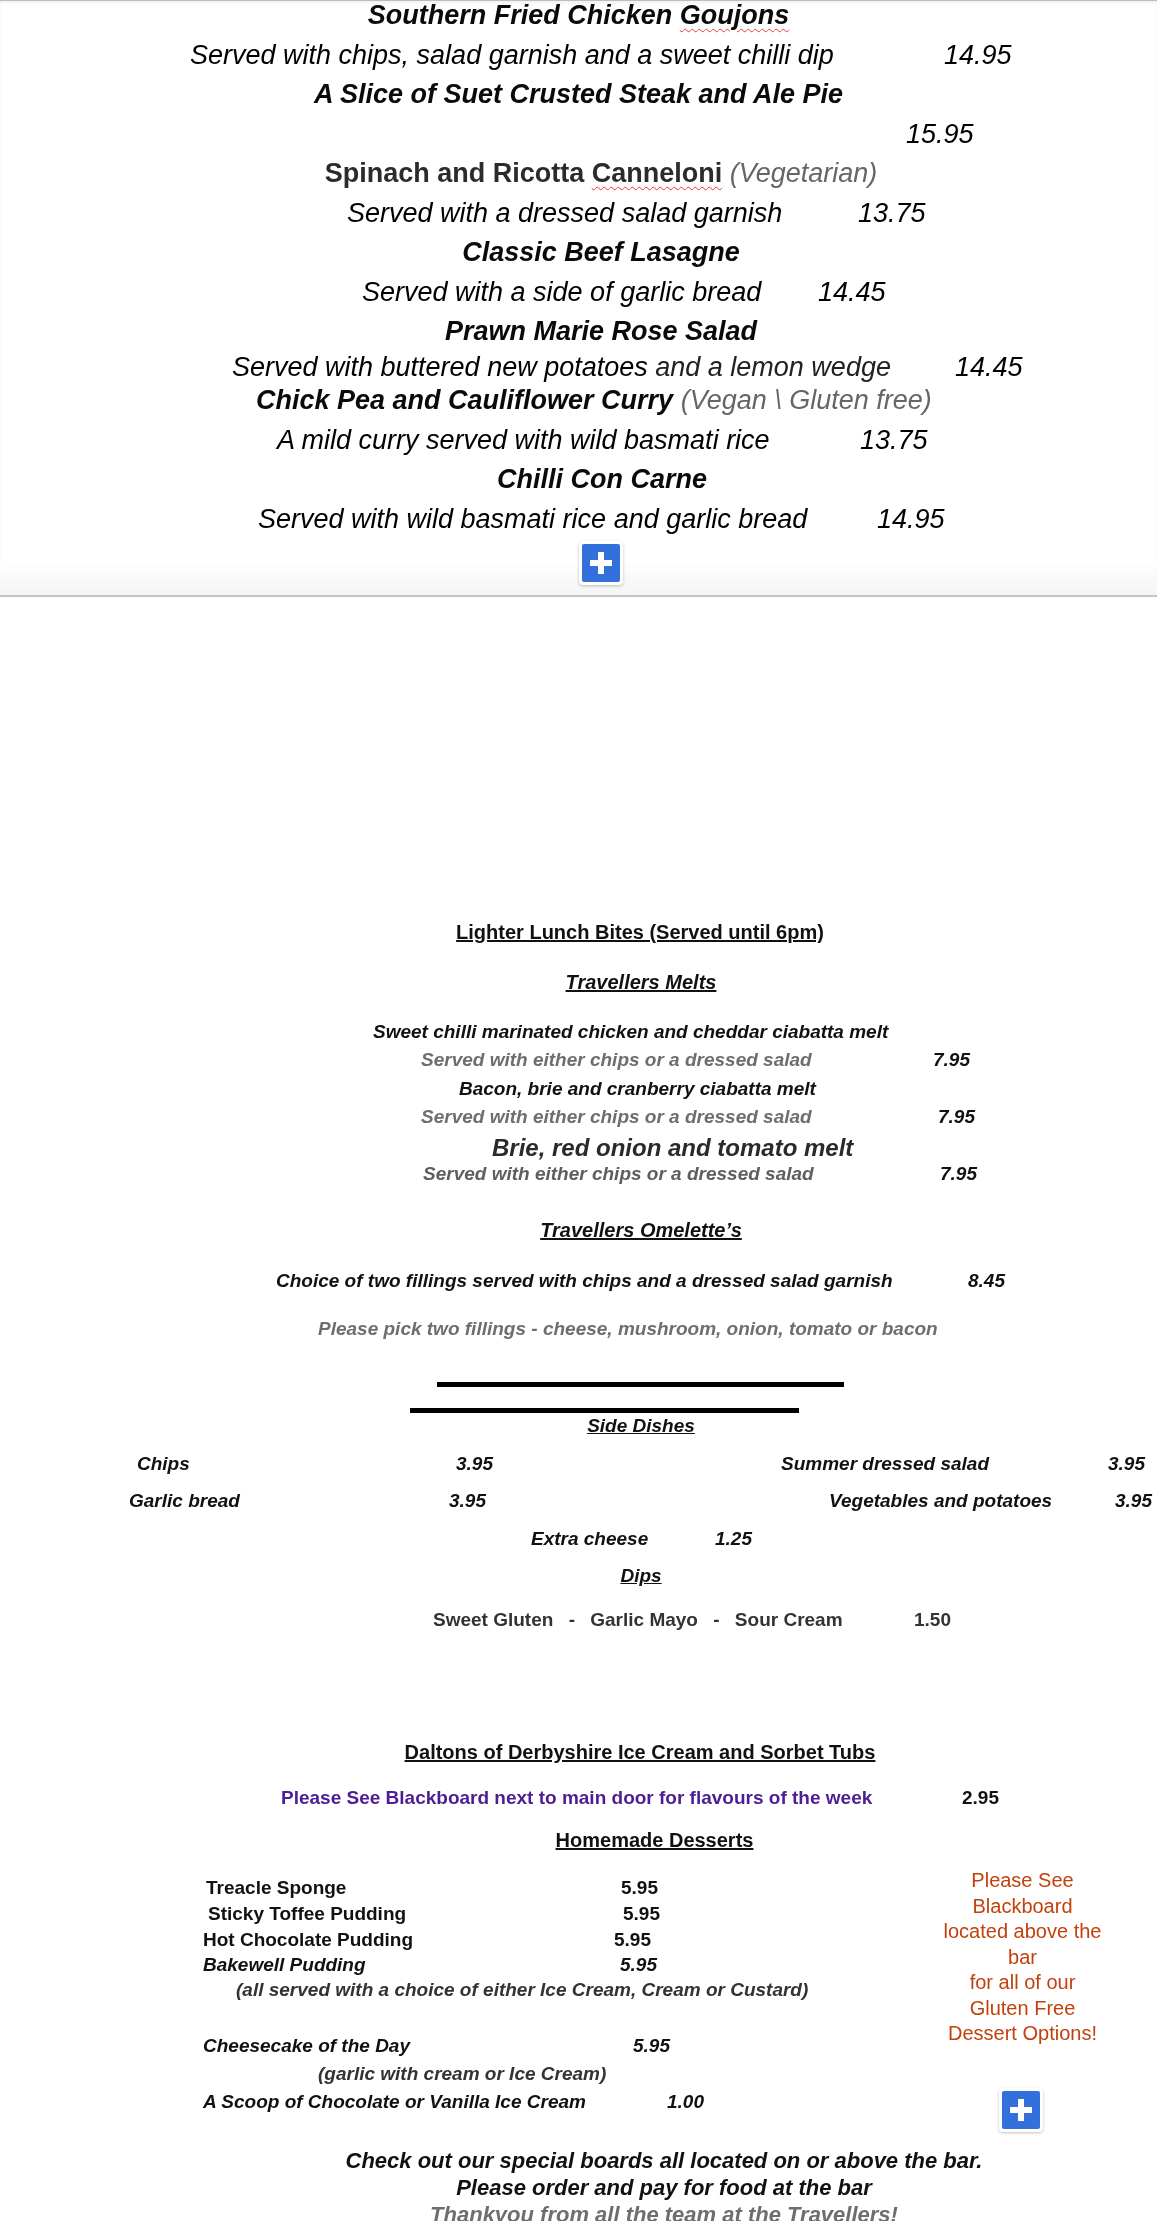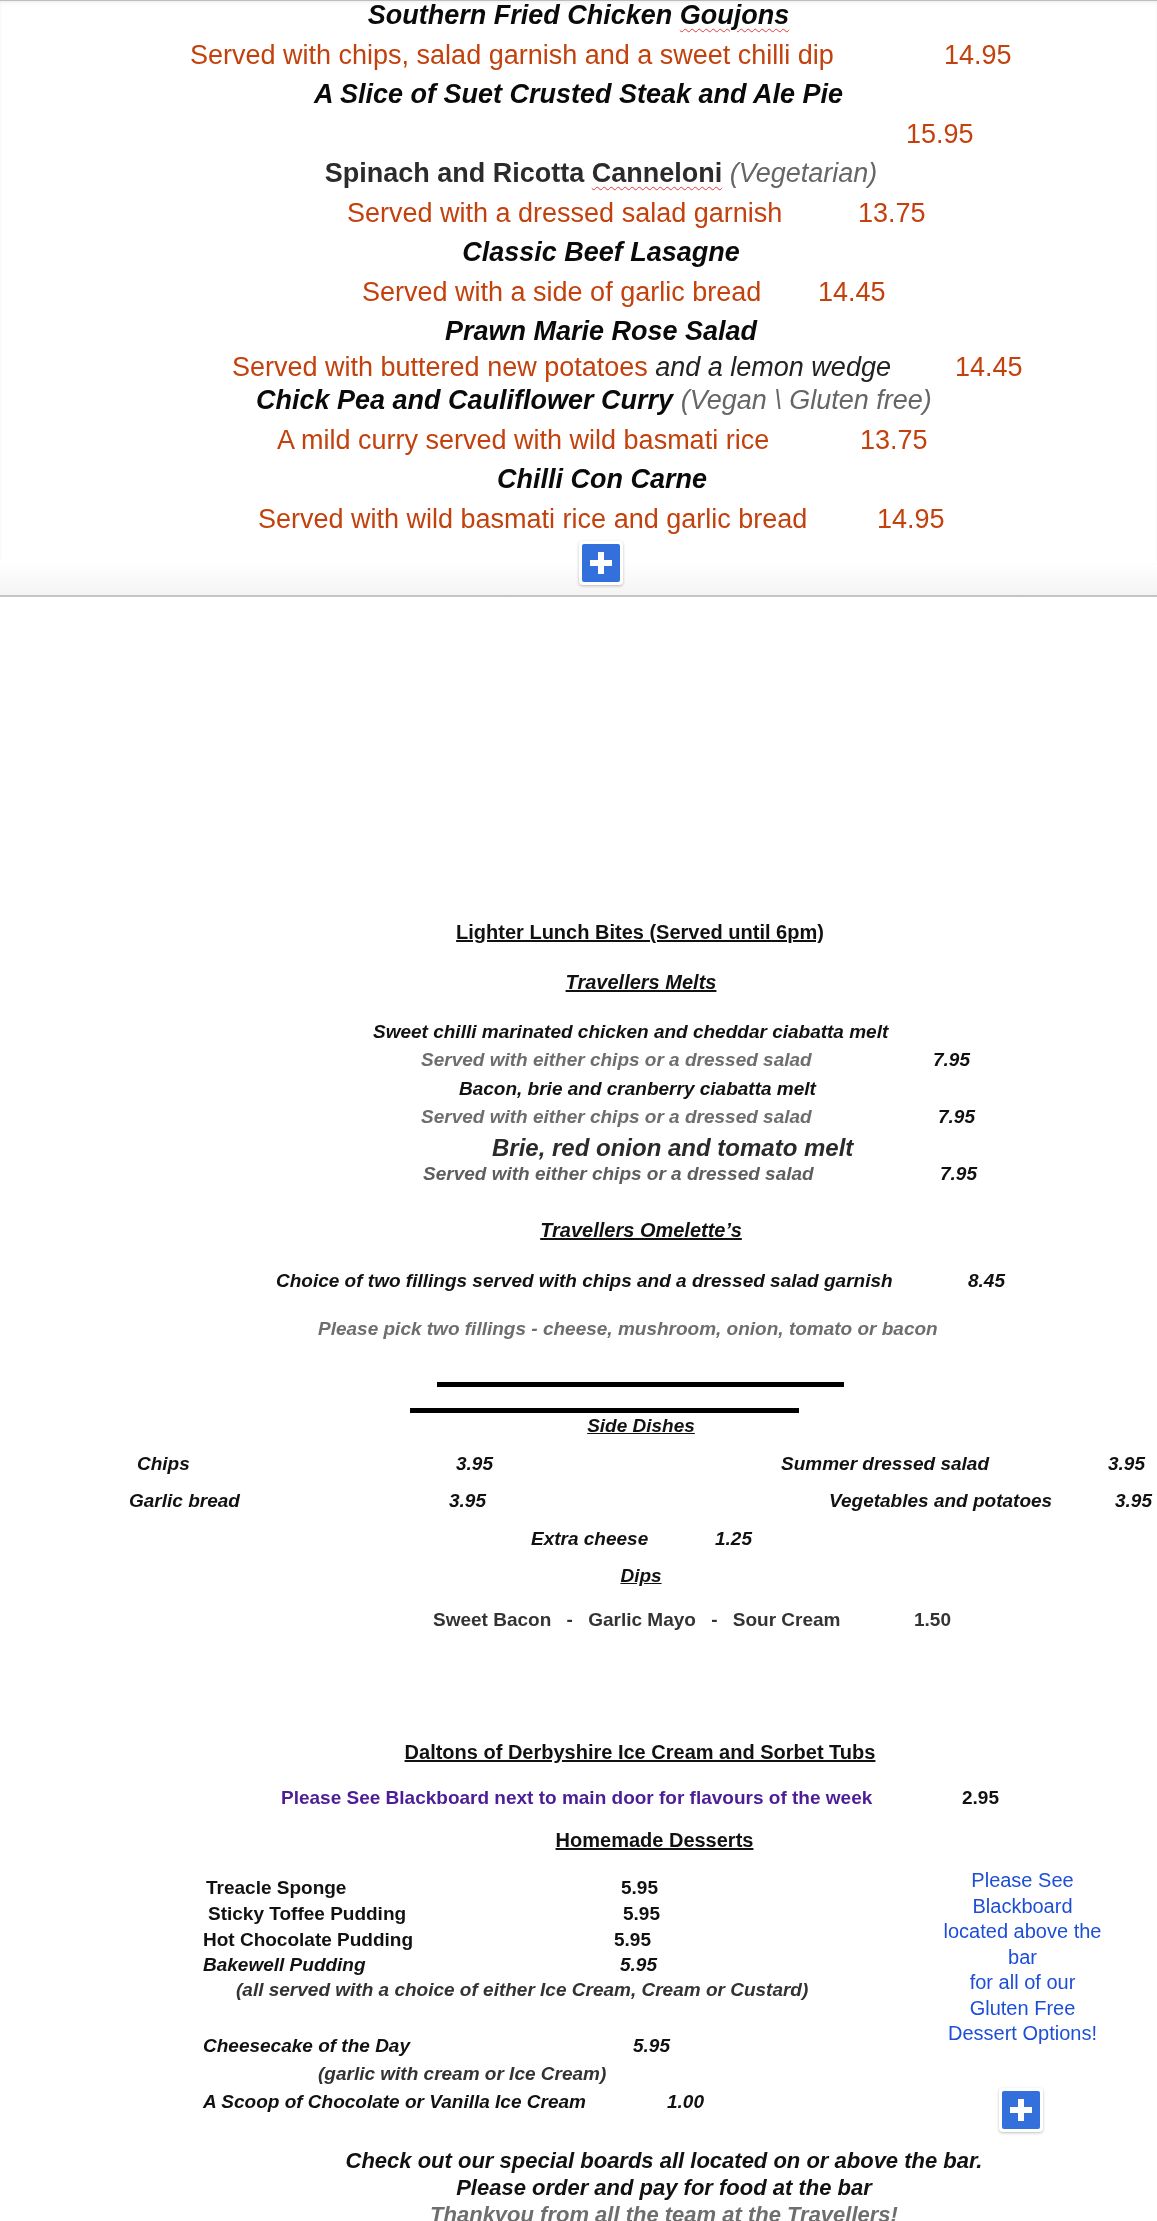--- a/index.html
+++ b/index.html
@@ -7,38 +7,38 @@
          font-family: "Liberation Sans", sans-serif; color: #111; }
   .abs { position: absolute; white-space: nowrap; }
   .page1 { position: absolute; left: 0; top: 0; width: 1157px; height: 594px;
            background: #fff; border-top: 1px solid #bdbdbd;
            border-bottom: 2px solid #c4c4c4; box-shadow: 0 2px 3px rgba(0,0,0,0.06) inset; }
   .page1-shade { position: absolute; left:0; top: 560px; width:1157px; height: 34px;
            background: linear-gradient(#ffffff, #f4f4f4); }
   .t-big { font-size: 27px; }
   .dish { font-weight: bold; font-style: italic; color: #0a0a0a; }
   .dish-up { font-weight: bold; color: #2b2b2b; }
-  .desc { color: #c2410c; }
+  .desc { font-style: italic; color: #000000; }
   .desc-dark { font-style: italic; color: #222; }
   .tag { font-style: italic; color: #666; font-weight: normal; }
   .spell { text-decoration: underline wavy #e53935; text-decoration-thickness: 1px; text-underline-offset: 4px; }
   .plus-btn { position: absolute; width: 44px; height: 44px; background: #fff; border-radius: 4px;
               box-shadow: 0 1px 3px rgba(0,0,0,0.25); display:flex; align-items:center; justify-content:center; cursor:pointer; }
   .plus-btn .inner { width: 38px; height: 38px; background: #3370dc; border-radius: 2px; position: relative; }
   .plus-btn .inner::before { content:""; position:absolute; left: 8px; top: 16px; width: 22px; height: 6px; background:#fff; }
   .plus-btn .inner::after { content:""; position:absolute; left: 16px; top: 8px; width: 6px; height: 22px; background:#fff; }
   .s2 { font-size: 20px; }
   .hd { font-weight: bold; text-decoration: underline; color: #111; }
   .hd-i { font-weight: bold; font-style: italic; text-decoration: underline; color:#111; }
   .bi { font-weight: bold; font-style: italic; }
   .gray-bi { font-weight: bold; font-style: italic; color: #6e6e6e; }
   .gray-b { font-weight: bold; color: #4c1d95; }
   .rule { position: absolute; height: 5px; background: #000; }
   .gf-note { position: absolute; left: 920px; top: 1868px; width: 205px; text-align: center;
-             font-size: 20px; line-height: 25.5px; color: #1d4ed8; white-space: normal; }
+             font-size: 20px; line-height: 25.5px; color: #c2410c; white-space: normal; }
 </style>
 </head>
 <body>
 
 <div class="page1">
   <div class="page1-shade"></div>
 
   <div class="abs t-big dish" style="left:0;width:1157px;text-align:center;top:-1px;">
     <span>Southern Fried Chicken </span><span class="spell">Goujons</span>
   </div>
@@ -114,21 +114,21 @@
 <div class="abs bi" style="left:129px;top:1490px;font-size:19px;">Garlic bread</div>
 <div class="abs bi" style="left:449px;top:1490px;font-size:19px;">3.95</div>
 <div class="abs bi" style="left:785px;top:1490px;font-size:19px;margin-left:44px;">Vegetables and potatoes</div>
 <div class="abs bi" style="left:1115px;top:1490px;font-size:19px;">3.95</div>
 
 <div class="abs bi" style="left:531px;top:1528px;font-size:19px;">Extra cheese</div>
 <div class="abs bi" style="left:715px;top:1528px;font-size:19px;">1.25</div>
 
 <div class="abs hd-i" style="left:0;width:1282px;text-align:center;top:1565px;font-size:19px;">Dips</div>
 <div class="abs" style="left:433px;top:1609px;font-size:19px;font-weight:bold;color:#333;">
-  <span>Sweet Bacon</span>
+  <span>Sweet Gluten</span>
   <span style="margin:0 10px;">-</span>
   <span>Garlic Mayo</span>
   <span style="margin:0 10px;">-</span>
   <span>Sour Cream</span>
 </div>
 <div class="abs" style="left:914px;top:1609px;font-size:19px;font-weight:bold;color:#333;">1.50</div>
 
 <div class="abs s2 hd" style="left:0;width:1280px;text-align:center;top:1741px;">Daltons of Derbyshire Ice Cream and Sorbet Tubs</div>
 <div class="abs gray-b" style="left:281px;top:1787px;font-size:19px;">Please See Blackboard next to main door for flavours of the week</div>
 <div class="abs" style="left:962px;top:1787px;font-size:19px;font-weight:bold;">2.95</div>

